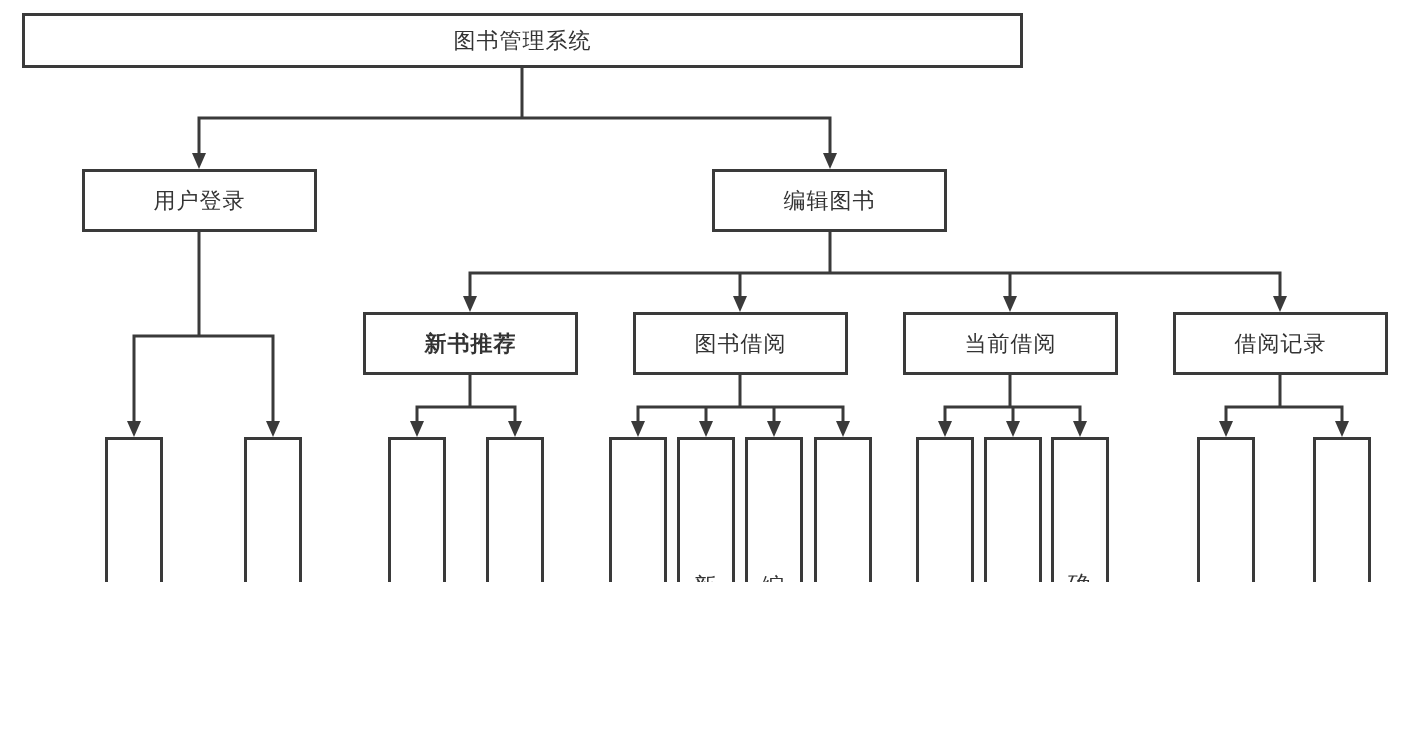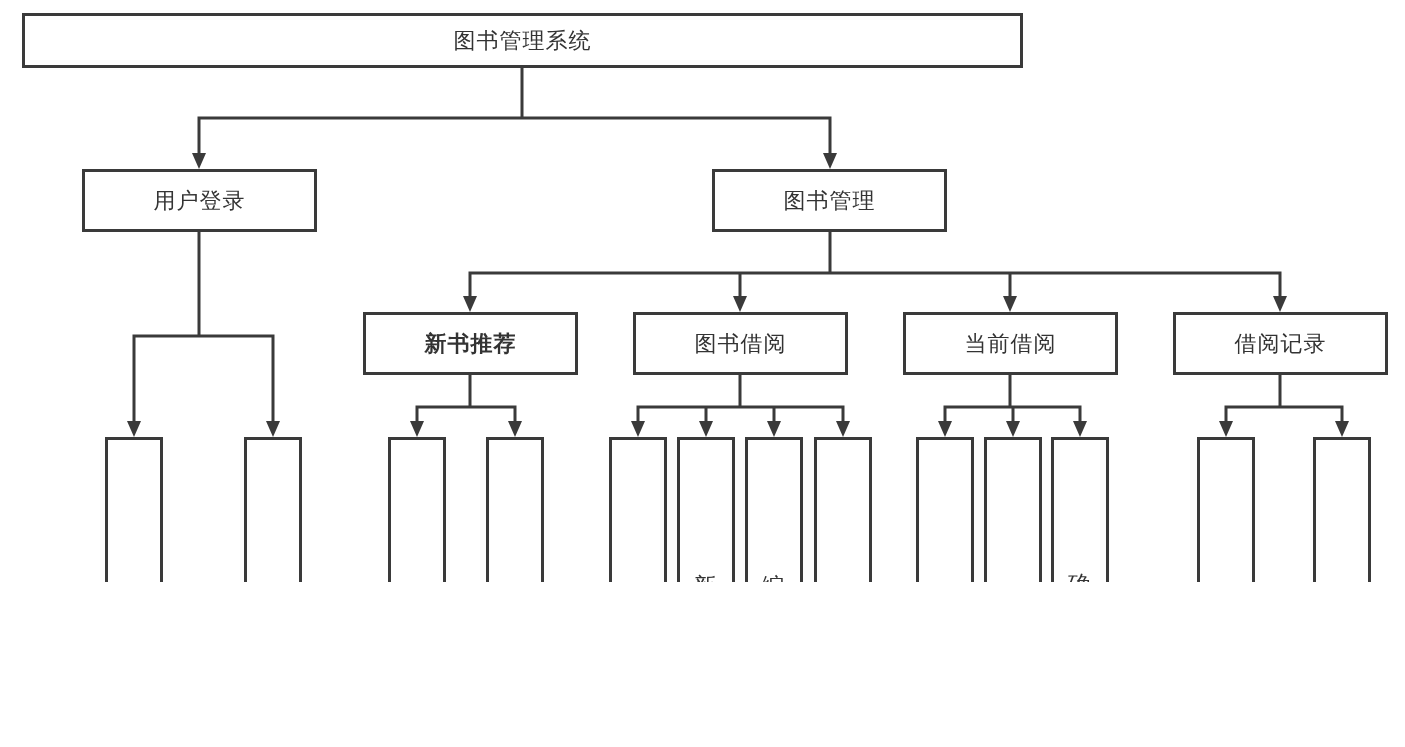--- a/index.html
+++ b/index.html
@@ -99,21 +99,21 @@
       <polygon points="1006,421 1020,421 1013,437"></polygon>
       <polygon points="1073,421 1087,421 1080,437"></polygon>
       <polygon points="1219,421 1233,421 1226,437"></polygon>
       <polygon points="1335,421 1349,421 1342,437"></polygon>
     </g>
   </svg>
 
   <div class="hbox" style="left:22px; top:13px; width:1001px; height:55px;">图书管理系统</div>
 
   <div class="hbox" style="left:82px; top:169px; width:235px; height:63px;">用户登录</div>
-  <div class="hbox" style="left:712px; top:169px; width:235px; height:63px;">图书管理</div>
+  <div class="hbox" style="left:712px; top:169px; width:235px; height:63px;">编辑图书</div>
 
   <div class="hbox" style="left:363px; top:312px; width:215px; height:63px;font-weight:bold;">新书推荐</div>
   <div class="hbox" style="left:903px; top:312px; width:215px; height:63px;">当前借阅</div>
   <div class="hbox" style="left:633px; top:312px; width:215px; height:63px;">图书借阅</div>
   <div class="hbox" style="left:1173px; top:312px; width:215px; height:63px;">借阅记录</div>
 
   <div class="vbox" style="left:105px;">用户登录</div>
   <div class="vbox" style="left:244px;">注销登录</div>
 
   <div class="vbox" style="left:388px;">查询图书</div>

